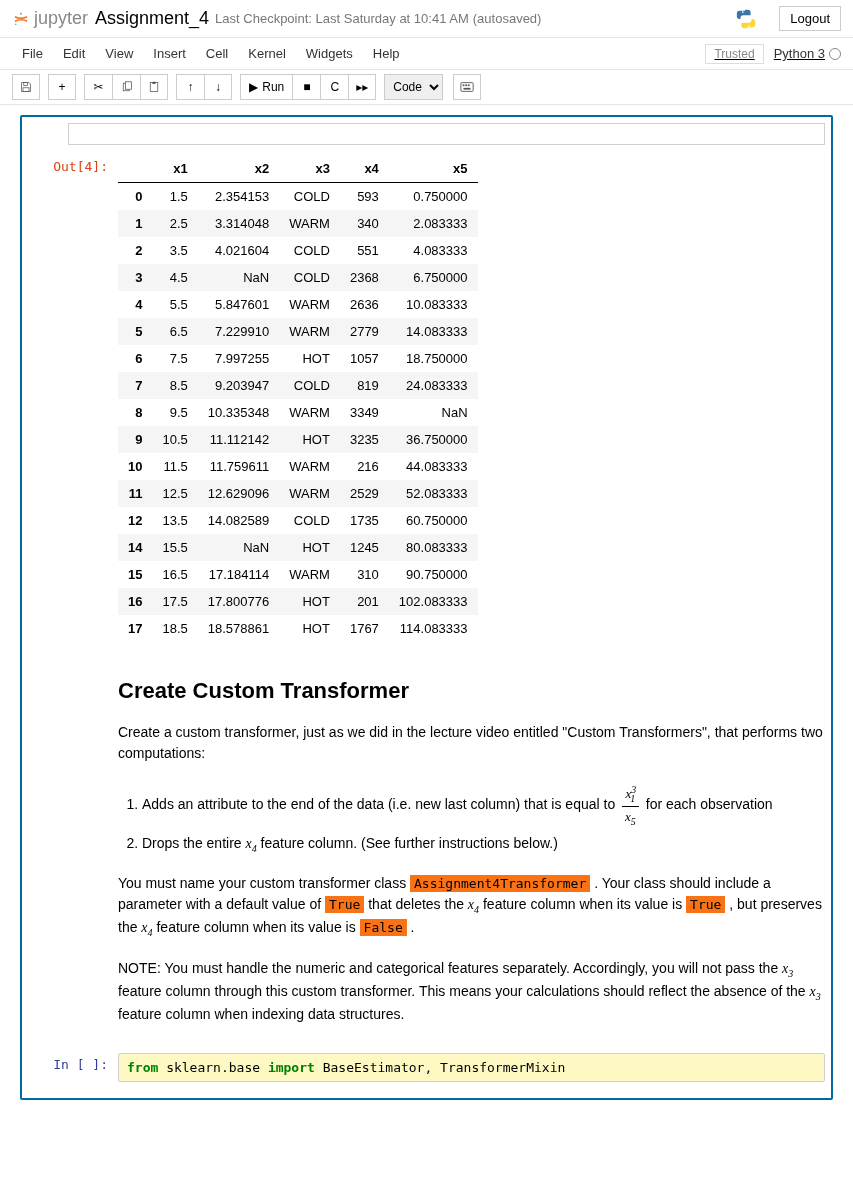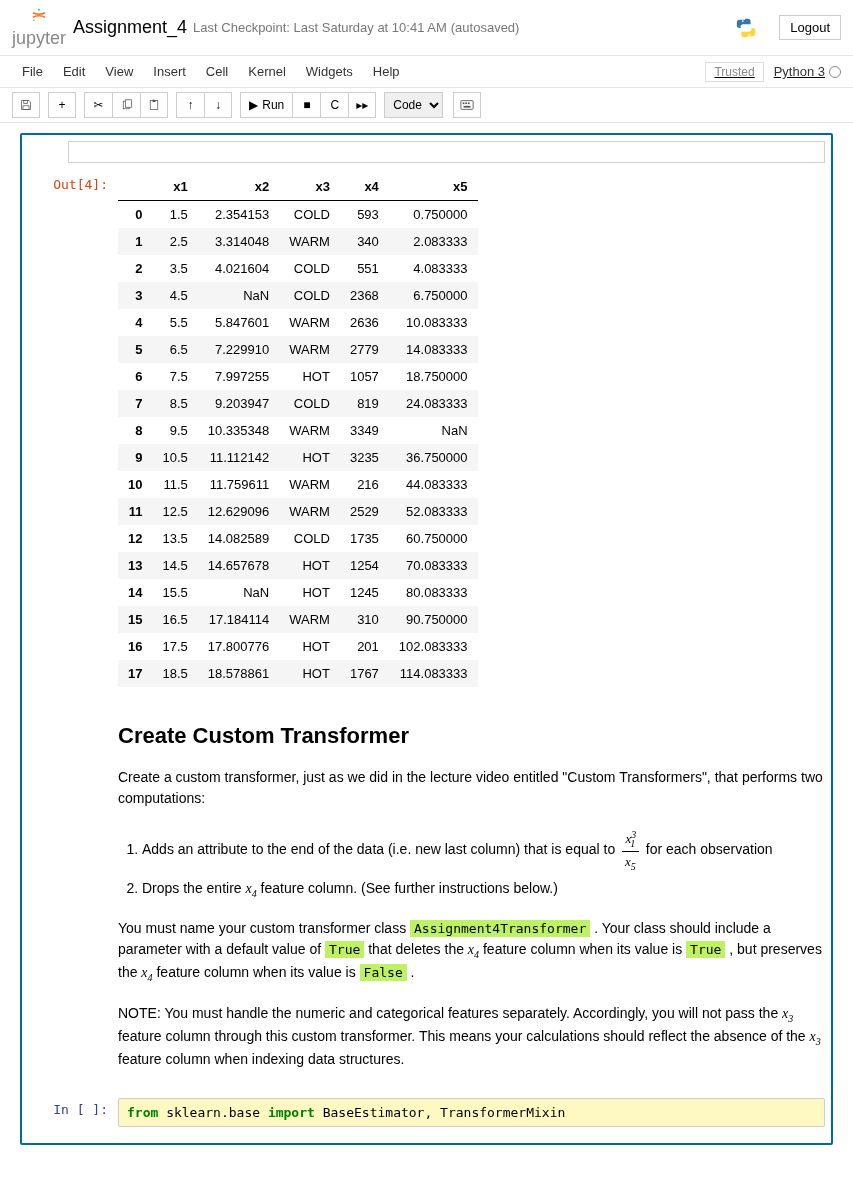--- a/index.html
+++ b/index.html
@@ -1,20 +1,20 @@
 <!DOCTYPE html>
 <html><head>
 <meta charset="utf-8">
 <style>
 * { box-sizing: border-box; margin: 0; padding: 0; }
 body { font-family: "Helvetica Neue", Helvetica, Arial, sans-serif; font-size: 14px; color: #000; background: #fff; width: 853px; }
 
 
 .header { display: flex; align-items: center; padding: 6px 12px; border-bottom: 1px solid #e5e5e5; }
-.logo { display: flex; align-items: center; gap: 4px; flex-direction: column; }
+.logo { display: flex; align-items: center; gap: 4px; }
 .logo-icon { width: 18px; height: 18px; }
 .logo-text { font-size: 18px; color: #888; font-weight: normal; }
 .nb-name { font-size: 18px; color: #000; margin-left: 7px; }
 .checkpoint { font-size: 13px; color: #777; margin-left: 6px; }
 .autosaved { font-size: 13px; color: #777; margin-left: 4px; }
 .header-right { margin-left: auto; display: flex; align-items: center; gap: 22px; }
 .python-logo { width: 22px; height: 22px; }
 .logout-btn { border: 1px solid #ccc; background: #fff; padding: 4px 10px; font-size: 13px; cursor: pointer; }
 
 
@@ -48,21 +48,21 @@
 table.df th, table.df td { padding: 6px 10px; text-align: right; }
 table.df thead th { border-bottom: 1px solid #000; font-weight: bold; }
 table.df tbody th { font-weight: bold; }
 table.df tbody tr:nth-child(even) { background: #f5f5f5; }
 
 
 .md h2 { font-size: 22px; font-weight: bold; margin: 26px 0 12px; }
 .md p { margin: 18px 0; line-height: 1.5; font-size: 14px; }
 .md ol { margin: 10px 0 10px 24px; }
 .md li { margin: 4px 0; line-height: 1.5; }
-.md code { font-family: monospace; background: #bef264; padding: 1px 4px; font-size: 13px; }
+.md code { font-family: monospace; background: #f97316; padding: 1px 4px; font-size: 13px; }
 .mathvar { font-style: italic; font-family: "Times New Roman", serif; }
 .frac { display: inline-block; vertical-align: middle; text-align: center; font-family: "Times New Roman", serif; font-style: italic; margin: 0 3px; }
 .frac .num { display: block; border-bottom: 1px solid #000; padding: 0 3px; font-size: 13px; }
 .frac .den { display: block; padding: 0 3px; font-size: 13px; }
 .sup { font-size: 10px; vertical-align: super; }
 .sub { font-size: 10px; vertical-align: sub; }
 
 
 .code-input { border: 1px solid #cfcfcf; background: #fef9c3; padding: 6px 8px; font-family: monospace; font-size: 13px; white-space: pre; border-radius: 2px; }
 .code-input .kw { color: #008000; font-weight: bold; }
@@ -304,28 +304,20 @@
                 <td>2529</td>
                 <td>52.083333</td>
               </tr>
               <tr>
                 <th>12</th>
                 <td>13.5</td>
                 <td>14.082589</td>
                 <td>COLD</td>
                 <td>1735</td>
                 <td>60.750000</td>
-              </tr>
-              <tr>
-                <th>13</th>
-                <td>14.5</td>
-                <td>14.657678</td>
-                <td>HOT</td>
-                <td>1254</td>
-                <td>70.083333</td>
               </tr>
               <tr>
                 <th>14</th>
                 <td>15.5</td>
                 <td>NaN</td>
                 <td>HOT</td>
                 <td>1245</td>
                 <td>80.083333</td>
               </tr>
               <tr>

